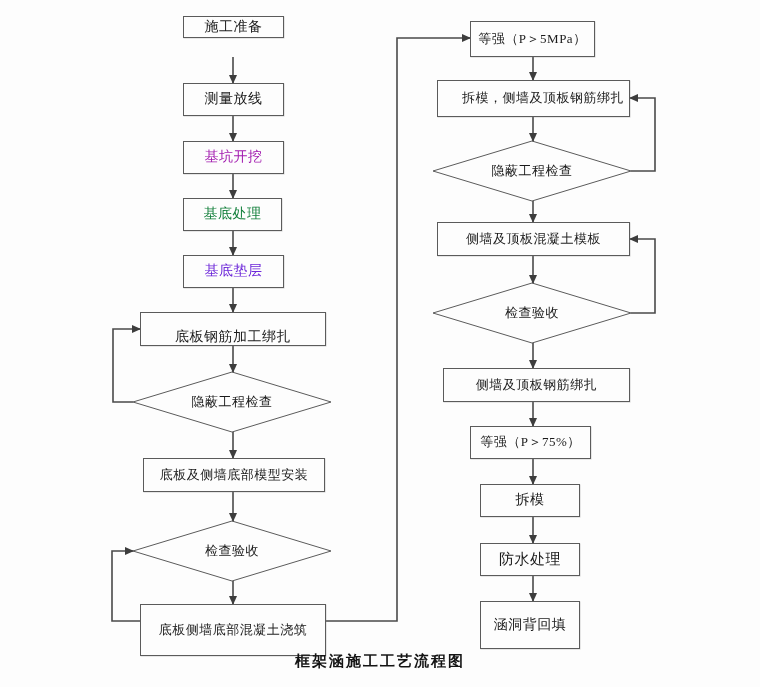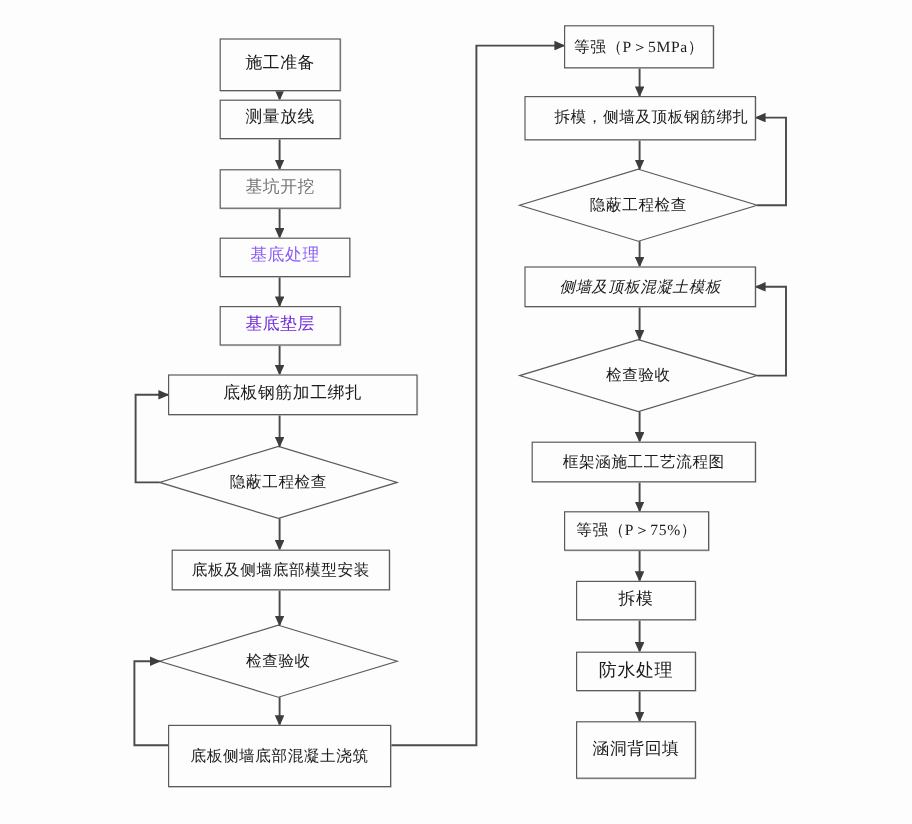--- a/index.html
+++ b/index.html
@@ -94,36 +94,36 @@
         <polyline points="533,402 533,426" fill="none" stroke="#4a4a4a" stroke-width="1.6" stroke-linejoin="miter" marker-end="url(#arrowhead)"></polyline>
         <polyline points="533,459 533,484" fill="none" stroke="#4a4a4a" stroke-width="1.6" stroke-linejoin="miter" marker-end="url(#arrowhead)"></polyline>
         <polyline points="533,517 533,543" fill="none" stroke="#4a4a4a" stroke-width="1.6" stroke-linejoin="miter" marker-end="url(#arrowhead)"></polyline>
         <polyline points="533,576 533,601" fill="none" stroke="#4a4a4a" stroke-width="1.6" stroke-linejoin="miter" marker-end="url(#arrowhead)"></polyline>
         <polyline points="631,171 655,171 655,98 630,98" fill="none" stroke="#4a4a4a" stroke-width="1.6" stroke-linejoin="miter" marker-end="url(#arrowhead)"></polyline>
         <polyline points="631,313 655,313 655,239 630,239" fill="none" stroke="#4a4a4a" stroke-width="1.6" stroke-linejoin="miter" marker-end="url(#arrowhead)"></polyline>
       </g>
   </svg>
 
   <div id="node-layer">
-      <div class="node box" style="left: 183px; top: 32px; width: 101px; height: 44px; font-size: 14px; color: rgb(27, 27, 27); border-color: rgb(91, 91, 91); justify-content: center;">
+      <div class="node box" style="left: 183px; top: 16px; width: 101px; height: 22px; font-size: 14px; color: rgb(27, 27, 27); border-color: rgb(91, 91, 91); justify-content: center;">
         <span>施工准备</span>
       </div>
       <div class="node box" style="left: 183px; top: 83px; width: 101px; height: 33px; font-size: 14px; color: rgb(27, 27, 27); border-color: rgb(91, 91, 91);">
         <span>测量放线</span>
       </div>
-      <div class="node box" style="left: 183px; top: 141px; width: 101px; height: 33px; font-size: 14px; color: #737373; border-color: rgb(91, 91, 91);">
+      <div class="node box" style="left: 183px; top: 141px; width: 101px; height: 33px; font-size: 14px; color: #a21caf; border-color: rgb(91, 91, 91);">
         <span>基坑开挖</span>
       </div>
-      <div class="node box" style="left: 183px; top: 198px; width: 109px; height: 33px; font-size: 14px; color: #8b5cf6; border-color: rgb(91, 91, 91);">
+      <div class="node box" style="left: 183px; top: 198px; width: 99px; height: 33px; font-size: 14px; color: #15803d; border-color: rgb(91, 91, 91);">
         <span>基底处理</span>
       </div>
       <div class="node box" style="left: 183px; top: 255px; width: 101px; height: 33px; font-size: 14px; color: #6d28d9; border-color: rgb(91, 91, 91);">
         <span>基底垫层</span>
       </div>
-      <div class="node box" style="left: 140px; top: 312px; width: 208px; height: 34px; font-size: 14px; color: rgb(27, 27, 27); border-color: rgb(91, 91, 91);">
+      <div class="node box" style="left: 140px; top: 312px; width: 186px; height: 34px; font-size: 14px; color: rgb(27, 27, 27); border-color: rgb(91, 91, 91); align-items: flex-end;">
         <span>底板钢筋加工绑扎</span>
       </div>
       <div class="node diamond-label" style="left: 133px; top: 372px; width: 198px; height: 60px; font-size: 13px; color: rgb(27, 27, 27);">
         <span>隐蔽工程检查</span>
       </div>
       <div class="node box" style="left: 143px; top: 458px; width: 182px; height: 34px; font-size: 13px; color: rgb(27, 27, 27); border-color: rgb(91, 91, 91); text-align: right;">
         <span>底板及侧墙底部模型安装</span>
       </div>
       <div class="node diamond-label" style="left: 133px; top: 521px; width: 198px; height: 60px; font-size: 13px; color: rgb(27, 27, 27);">
         <span>检查验收</span>
@@ -133,37 +133,38 @@
       </div>
       <div class="node box" style="left: 470px; top: 21px; width: 125px; height: 36px; font-size: 13px; color: rgb(27, 27, 27); border-color: rgb(91, 91, 91);">
         <span>等强（P＞5MPa）</span>
       </div>
       <div class="node box" style="left: 437px; top: 80px; width: 193px; height: 37px; font-size: 13px; color: rgb(27, 27, 27); border-color: rgb(91, 91, 91); padding-left: 19px;">
         <span>拆模，侧墙及顶板钢筋绑扎</span>
       </div>
       <div class="node diamond-label" style="left: 433px; top: 141px; width: 198px; height: 60px; font-size: 13px; color: rgb(27, 27, 27);">
         <span>隐蔽工程检查</span>
       </div>
-      <div class="node box" style="left: 437px; top: 222px; width: 193px; height: 34px; font-size: 13px; color: rgb(27, 27, 27); border-color: rgb(91, 91, 91); font-style: italic;">
+      <div class="node box" style="left: 437px; top: 222px; width: 193px; height: 34px; font-size: 13px; color: rgb(27, 27, 27); border-color: rgb(91, 91, 91);">
         <span>侧墙及顶板混凝土模板</span>
       </div>
       <div class="node diamond-label" style="left: 433px; top: 283px; width: 198px; height: 60px; font-size: 13px; color: rgb(27, 27, 27);">
         <span>检查验收</span>
       </div>
       <div class="node box" style="left: 443px; top: 368px; width: 187px; height: 34px; font-size: 13px; color: rgb(27, 27, 27); border-color: rgb(91, 91, 91);">
-        <span>框架涵施工工艺流程图</span>
+        <span>侧墙及顶板钢筋绑扎</span>
       </div>
       <div class="node box" style="left: 470px; top: 426px; width: 121px; height: 33px; font-size: 13px; color: rgb(27, 27, 27); border-color: rgb(91, 91, 91);">
         <span>等强（P＞75%）</span>
       </div>
       <div class="node box" style="left: 480px; top: 484px; width: 100px; height: 33px; font-size: 14px; color: rgb(27, 27, 27); border-color: rgb(91, 91, 91);">
         <span>拆模</span>
       </div>
       <div class="node box" style="left: 480px; top: 543px; width: 100px; height: 33px; font-size: 15px; color: rgb(27, 27, 27); border-color: rgb(91, 91, 91);">
         <span>防水处理</span>
       </div>
       <div class="node box" style="left: 480px; top: 601px; width: 100px; height: 48px; font-size: 14px; color: rgb(27, 27, 27); border-color: rgb(91, 91, 91);">
         <span>涵洞背回填</span>
       </div>
     </div>
 
+  <div class="caption" style="top: 652px; font-size: 15px;">框架涵施工工艺流程图</div>
 
 </div>
 
 </body></html>

